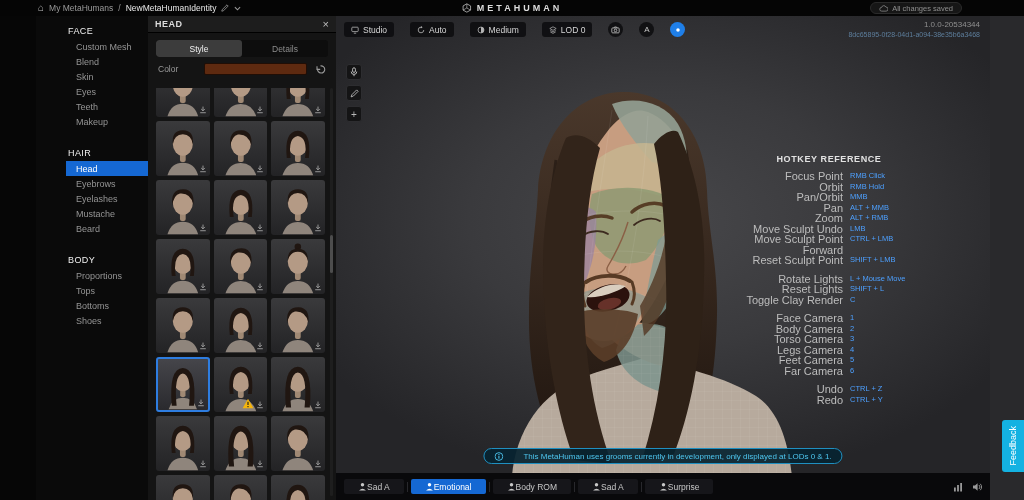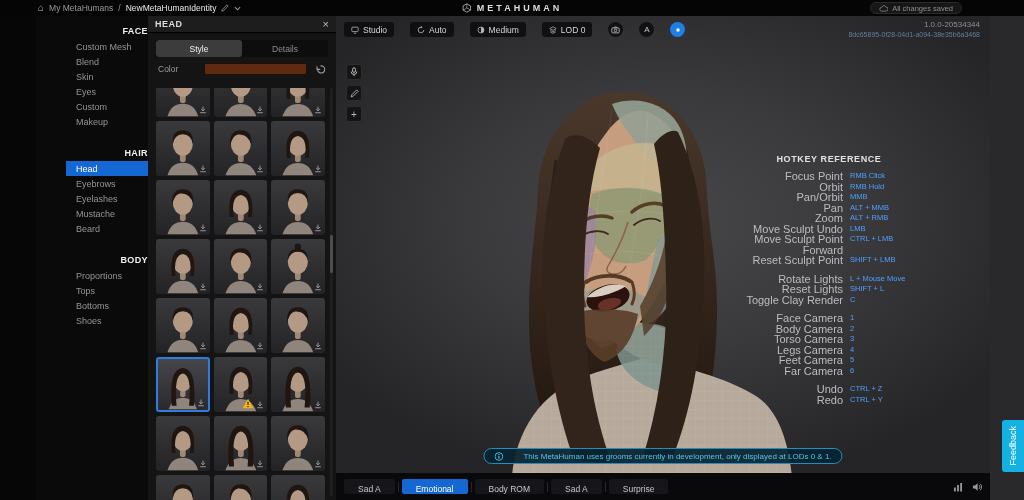--- a/index.html
+++ b/index.html
@@ -14,21 +14,21 @@
   .crumbs .cur { color:#e9e9e9; }
   .home-ic { color:#bdbdbd; font-size:10px; line-height:10px; }
   .logo { position:absolute; left:50%; top:0; height:16px; transform:translateX(-50%);
           display:flex; align-items:center; gap:5px; color:#dedede; font-size:9px; font-weight:bold; letter-spacing:3px; }
   .saved { position:absolute; right:62px; top:2px; height:12px; display:flex; align-items:center; gap:4px;
            background:#161616; border:1px solid #2a2a2a; border-radius:7px; padding:0 8px; font-size:7.5px; color:#8f8f8f; }
 
   
   .rail { position:absolute; left:0; top:16px; width:36px; bottom:0; background:#060606; }
   .nav  { position:absolute; left:36px; top:16px; width:112px; bottom:0; background:#0a0a0a; padding-top:8px; }
-  .nav-title { margin:19px 0 3px 32px; font-size:9px; font-weight:bold; color:#f0f0f0; letter-spacing:.4px;text-align:right; }
+  .nav-title { margin:19px 0 3px 32px; font-size:9px; font-weight:normal; color:#f0f0f0; letter-spacing:.4px; }
   .nav-section:first-child .nav-title { margin-top:2px; }
   .nav-item { margin-left:30px; padding:2.5px 0 2.5px 10px; font-size:9px; color:#959595; cursor:pointer; }
   .nav-item.active { background:var(--accent); color:#fff; }
 
   
   .panel { position:absolute; left:148px; top:16px; width:188px; bottom:0; background:#141414; }
   .panel-header { height:17px; background:#1d1d1d; display:flex; align-items:center; padding:0 7px; border-bottom:1px solid #000; }
   .panel-title { flex:1; font-size:9px; font-weight:bold; color:#dcdcdc; letter-spacing:.5px; }
   .close-x { color:#bdbdbd; font-size:11px; line-height:11px; cursor:pointer; }
   .tabs { display:flex; margin:7px 8px 6px; height:17px; background:#0d0d0d; border-radius:3px; overflow:hidden; }
@@ -80,22 +80,22 @@
 
   .banner { position:absolute; left:50%; bottom:36px; transform:translateX(-50%); z-index:6;
             display:flex; align-items:center; gap:20px; white-space:nowrap;
             background:rgba(8,35,48,.93); border:1px solid #1f8fc0; border-radius:9px;
             padding:2.5px 10px; font-size:8px; color:var(--banner); }
   .banner svg { width:9px; height:9px; }
 
   .vp-bottom { position:absolute; left:0; right:0; bottom:0; height:27px; background:#09090b;
                display:flex; align-items:center; padding:0 8px; z-index:7; }
   .clips { display:flex; align-items:center; gap:3px; flex:1; }
-  .clip { display:flex; align-items:center; gap:5px; height:15px; padding:0 14px; border-radius:2px;
-          background:#16161a; font-size:8.5px; color:#c8c8c8; cursor:pointer;flex-direction:column; }
+  .clip { display:flex; align-items:center; height:15px; padding:0 14px; border-radius:2px;
+          background:#16161a; font-size:8.5px; color:#c8c8c8; cursor:pointer; }
   .clip.active { background:var(--accent); color:#fff; }
   .clip-ico { width:9px; height:9px; }
   .clip-sep { width:1px; height:10px; background:#28282c; }
   .vb-icons { display:flex; align-items:center; gap:9px; }
   .vb-icons svg { width:10px; height:10px; color:#9a9a9a; cursor:pointer; }
 
   
   .right-strip { position:absolute; left:990px; right:0; top:16px; bottom:0; background:#29292c; }
   .feedback { position:absolute; right:0; top:420px; width:22px; height:52px; background:var(--feedback);
               border-radius:3px 0 0 3px; display:flex; align-items:center; justify-content:center; cursor:pointer; z-index:40; }
@@ -133,21 +133,21 @@
 </div>
 
 <div class="rail"></div>
 <div class="nav">
     <div class="nav-section">
       <div class="nav-title">FACE</div>
       <div class="nav-item">Custom Mesh</div>
       <div class="nav-item">Blend</div>
       <div class="nav-item">Skin</div>
       <div class="nav-item">Eyes</div>
-      <div class="nav-item">Custom</div>
+      <div class="nav-item">Teeth</div>
       <div class="nav-item">Makeup</div>
     </div>
     <div class="nav-section">
       <div class="nav-title">HAIR</div>
       <div class="nav-item active">Head</div>
       <div class="nav-item">Eyebrows</div>
       <div class="nav-item">Eyelashes</div>
       <div class="nav-item">Mustache</div>
       <div class="nav-item">Beard</div>
     </div>

